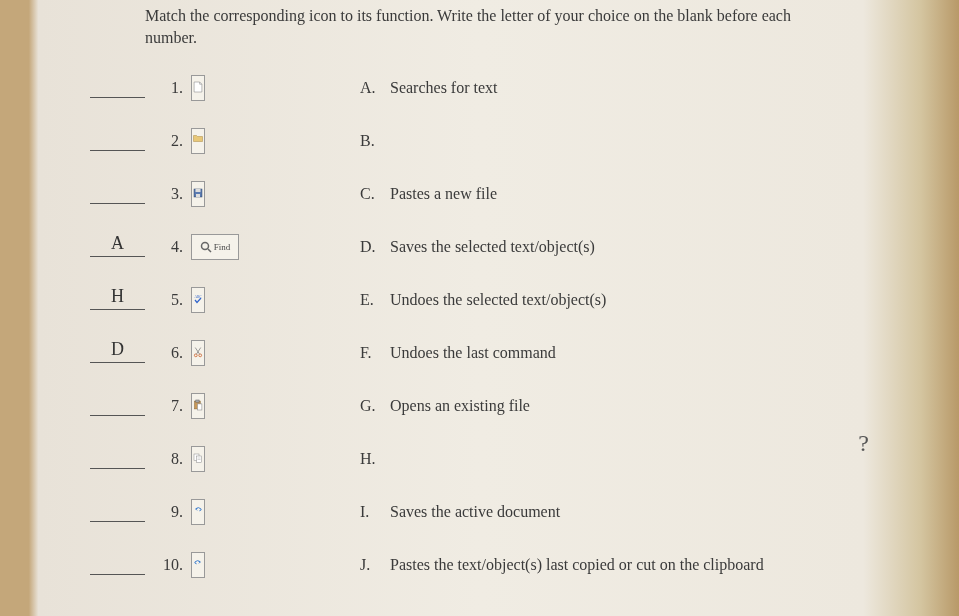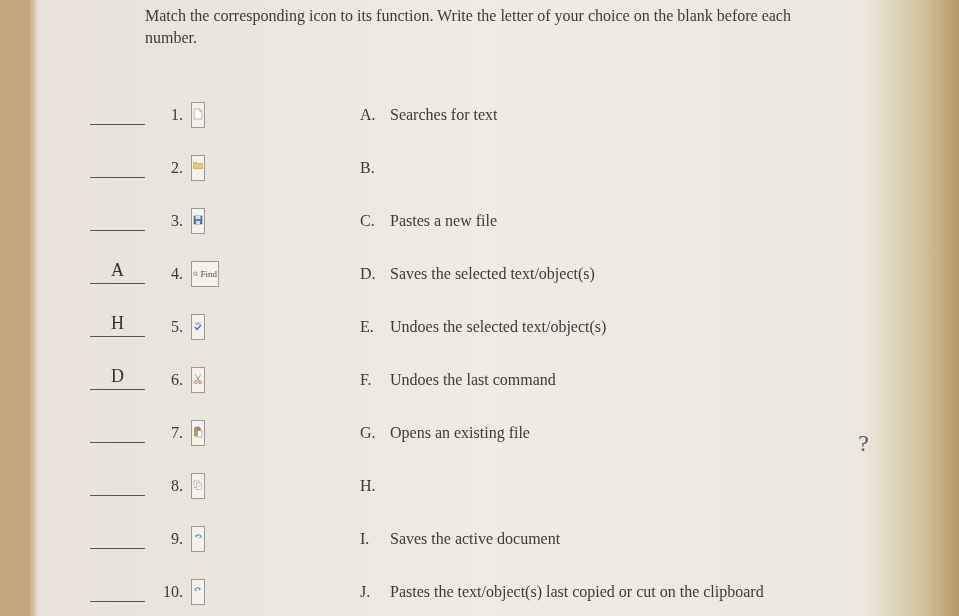--- a/index.html
+++ b/index.html
@@ -17,21 +17,21 @@
     left: 30px;
     right: 60px;
     top: 0;
     bottom: 0;
     padding: 5px 40px 0 60px;
   }
   .instructions {
     font-size: 16px;
     line-height: 1.4;
     color: #3a3a3a;
-    margin-bottom: 39px;
+    margin-bottom: 12px;
     padding-left: 55px;
     padding-right: 40px;
   }
   .content {
     display: flex;
     gap: 40px;
   }
   .left-col {
     width: 230px;
   }
@@ -79,21 +79,21 @@
     align-items: center;
     height: 53px;
     font-size: 16px;
     color: #3a3a3a;
   }
   .answer-letter {
     width: 30px;
     font-size: 16px;
   }
   .find-box {
-    width: 28px;
+    width: 48px;
     font-size: 9px;
     display: flex;
     align-items: center;
     gap: 2px;
     justify-content: center;
   }
   .pencil-mark {
     position: absolute;
     font-family: cursive;
     color: #555;

